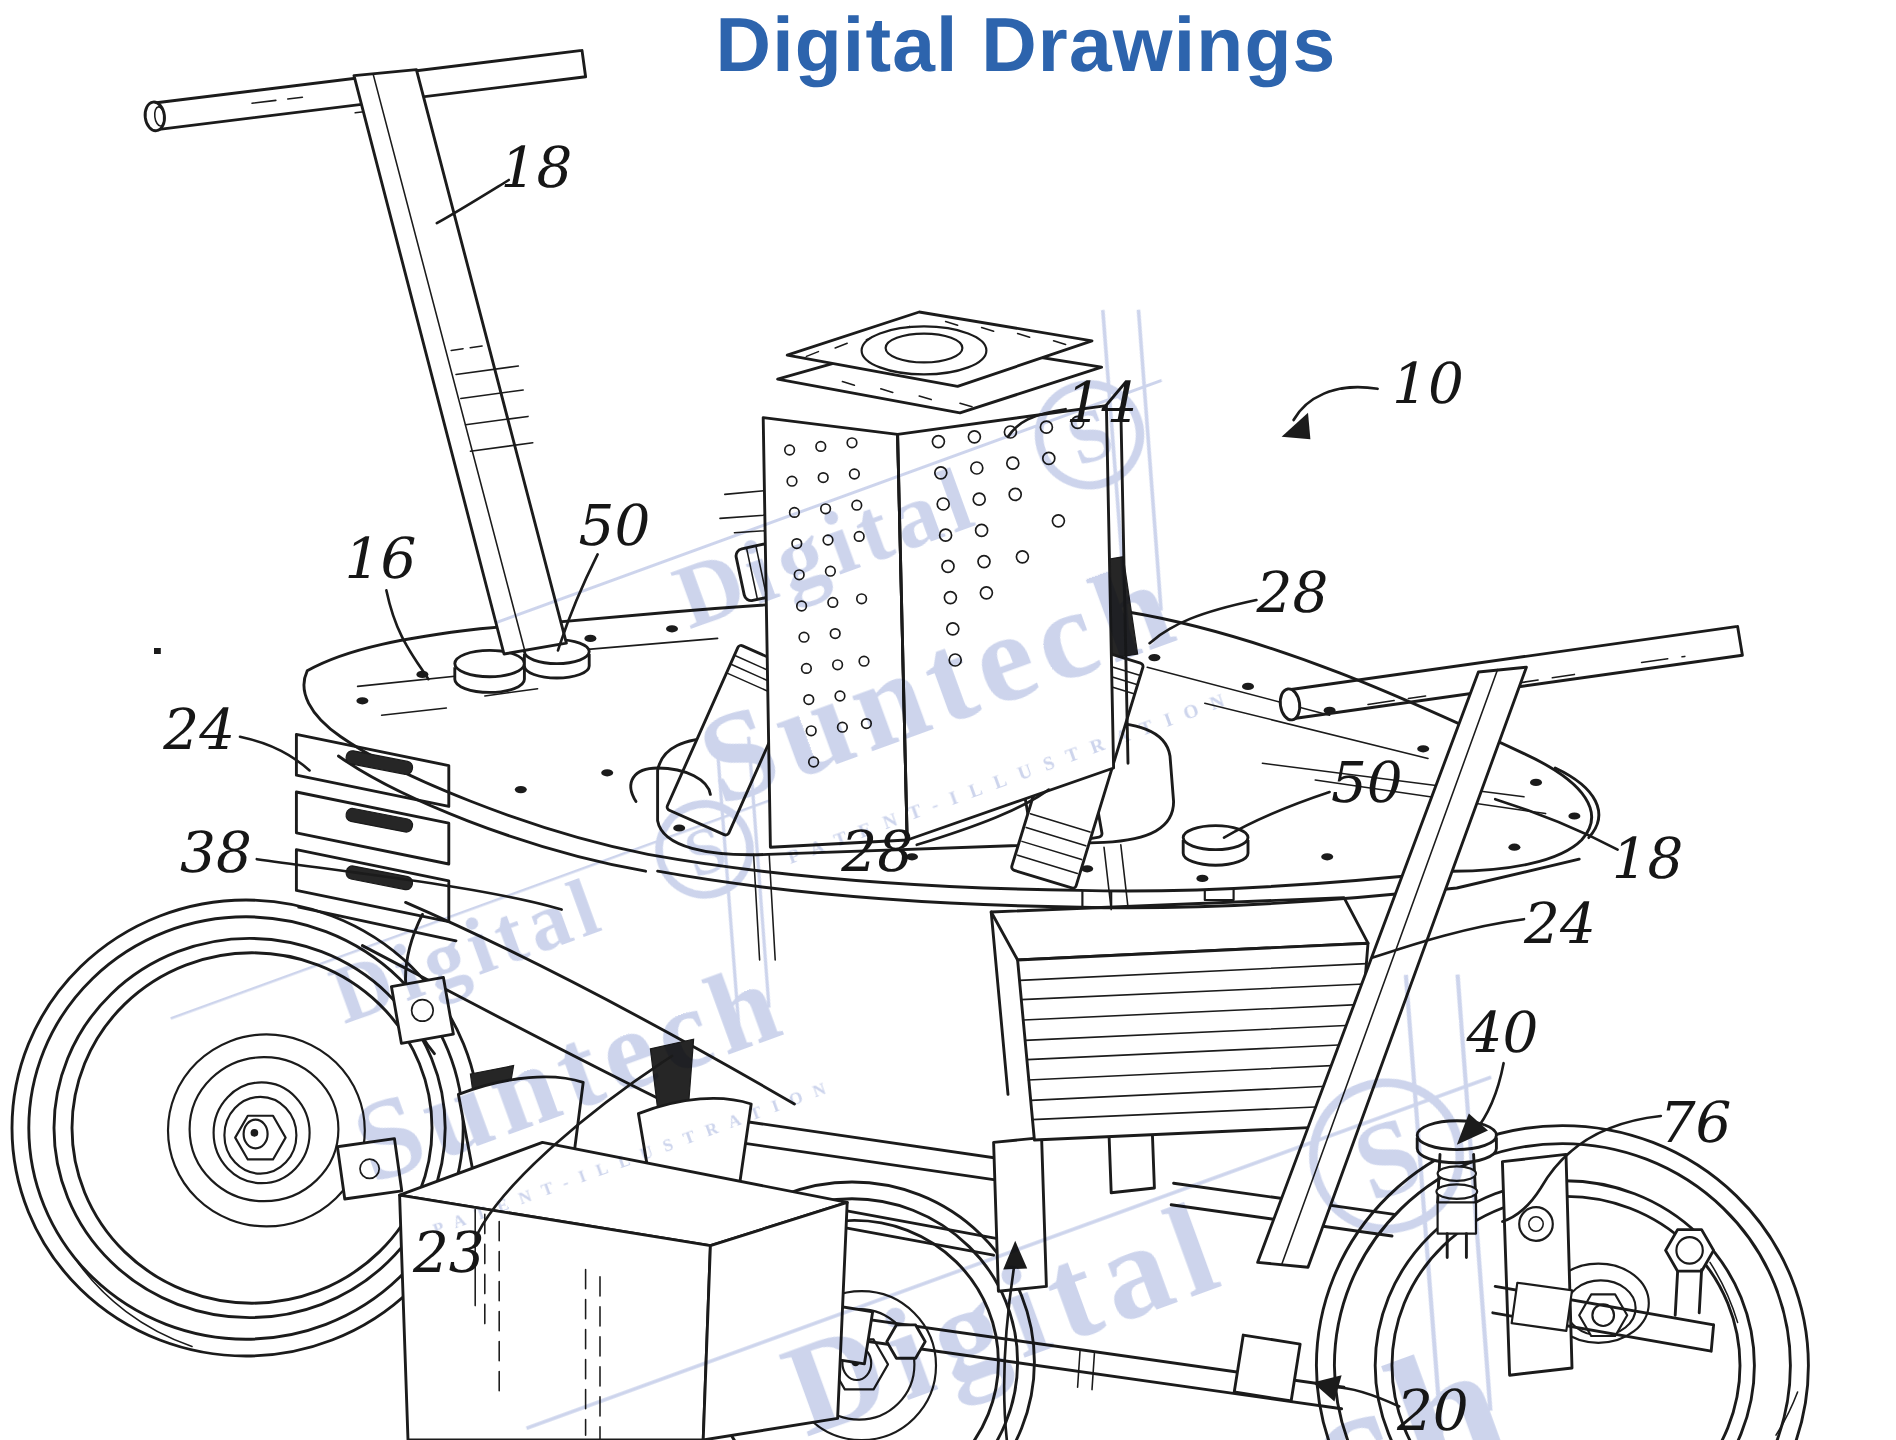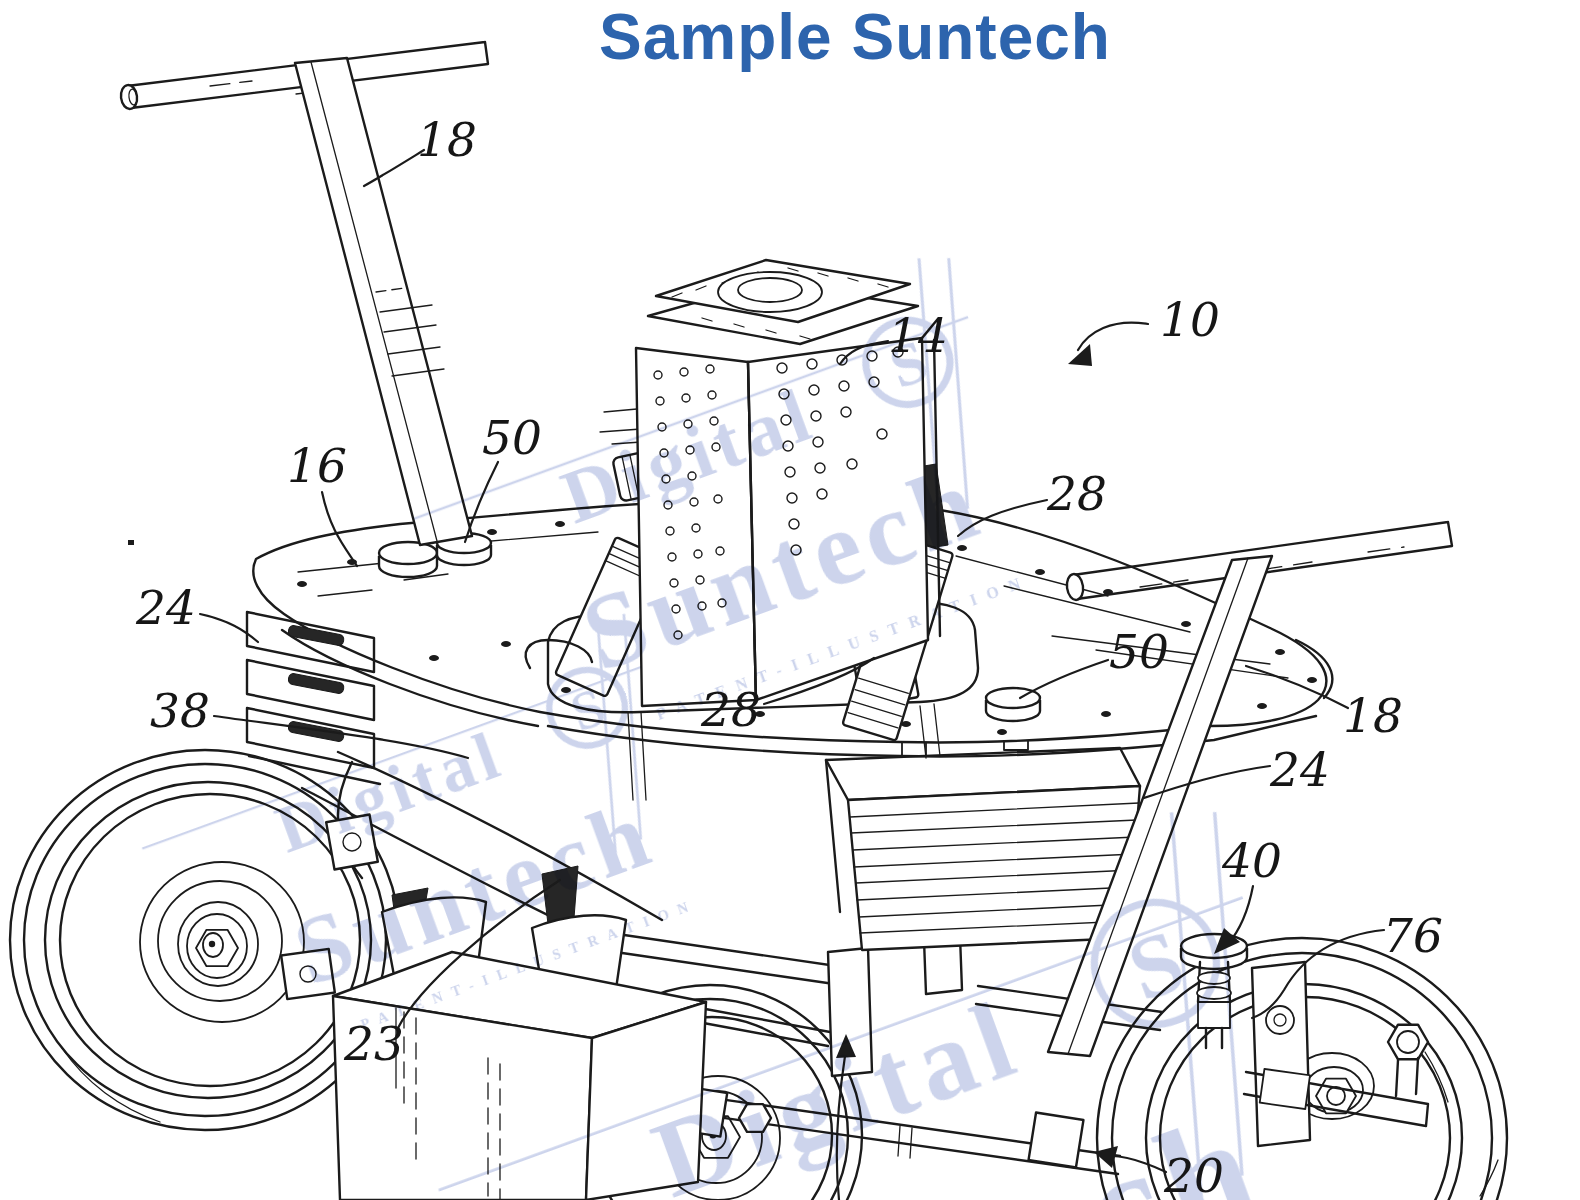--- a/index.html
+++ b/index.html
@@ -26,21 +26,21 @@
   .wms{stroke:var(--wm-color);fill:none;}
   .wm-big{font-family:"Liberation Serif",serif;font-weight:bold;font-size:76px;letter-spacing:6px;}
   .wm-big2{font-family:"Liberation Serif",serif;font-weight:bold;font-size:106px;letter-spacing:7px;}
   .wm-small{font-family:"Liberation Serif",serif;font-weight:bold;font-size:16px;letter-spacing:11px;}
   .wm-s{font-family:"Liberation Serif",serif;font-weight:bold;font-size:62px;}
 </style>
 </head>
 <body>
 
 <div class="page">
-  <div class="page-title">Sample Suntech</div>
+  <div class="page-title">Digital Drawings</div>
 
   <svg width="1580" height="1200" viewBox="0 0 1580 1200">
 
     <g>
       <ellipse class="ln" cx="205" cy="940" rx="195" ry="190" stroke-width="3"></ellipse>
       <ellipse class="ln" cx="205" cy="940" rx="181" ry="176"></ellipse>
       <ellipse class="ln" cx="208" cy="940" rx="163" ry="158" stroke-width="2"></ellipse>
       <ellipse class="ln" cx="210" cy="940" rx="150" ry="146" stroke-width="1.6"></ellipse>
       <ellipse class="fw2" cx="222" cy="942" rx="82" ry="80"></ellipse>
       <ellipse class="fw2" cx="220" cy="941" rx="62" ry="60"></ellipse>

